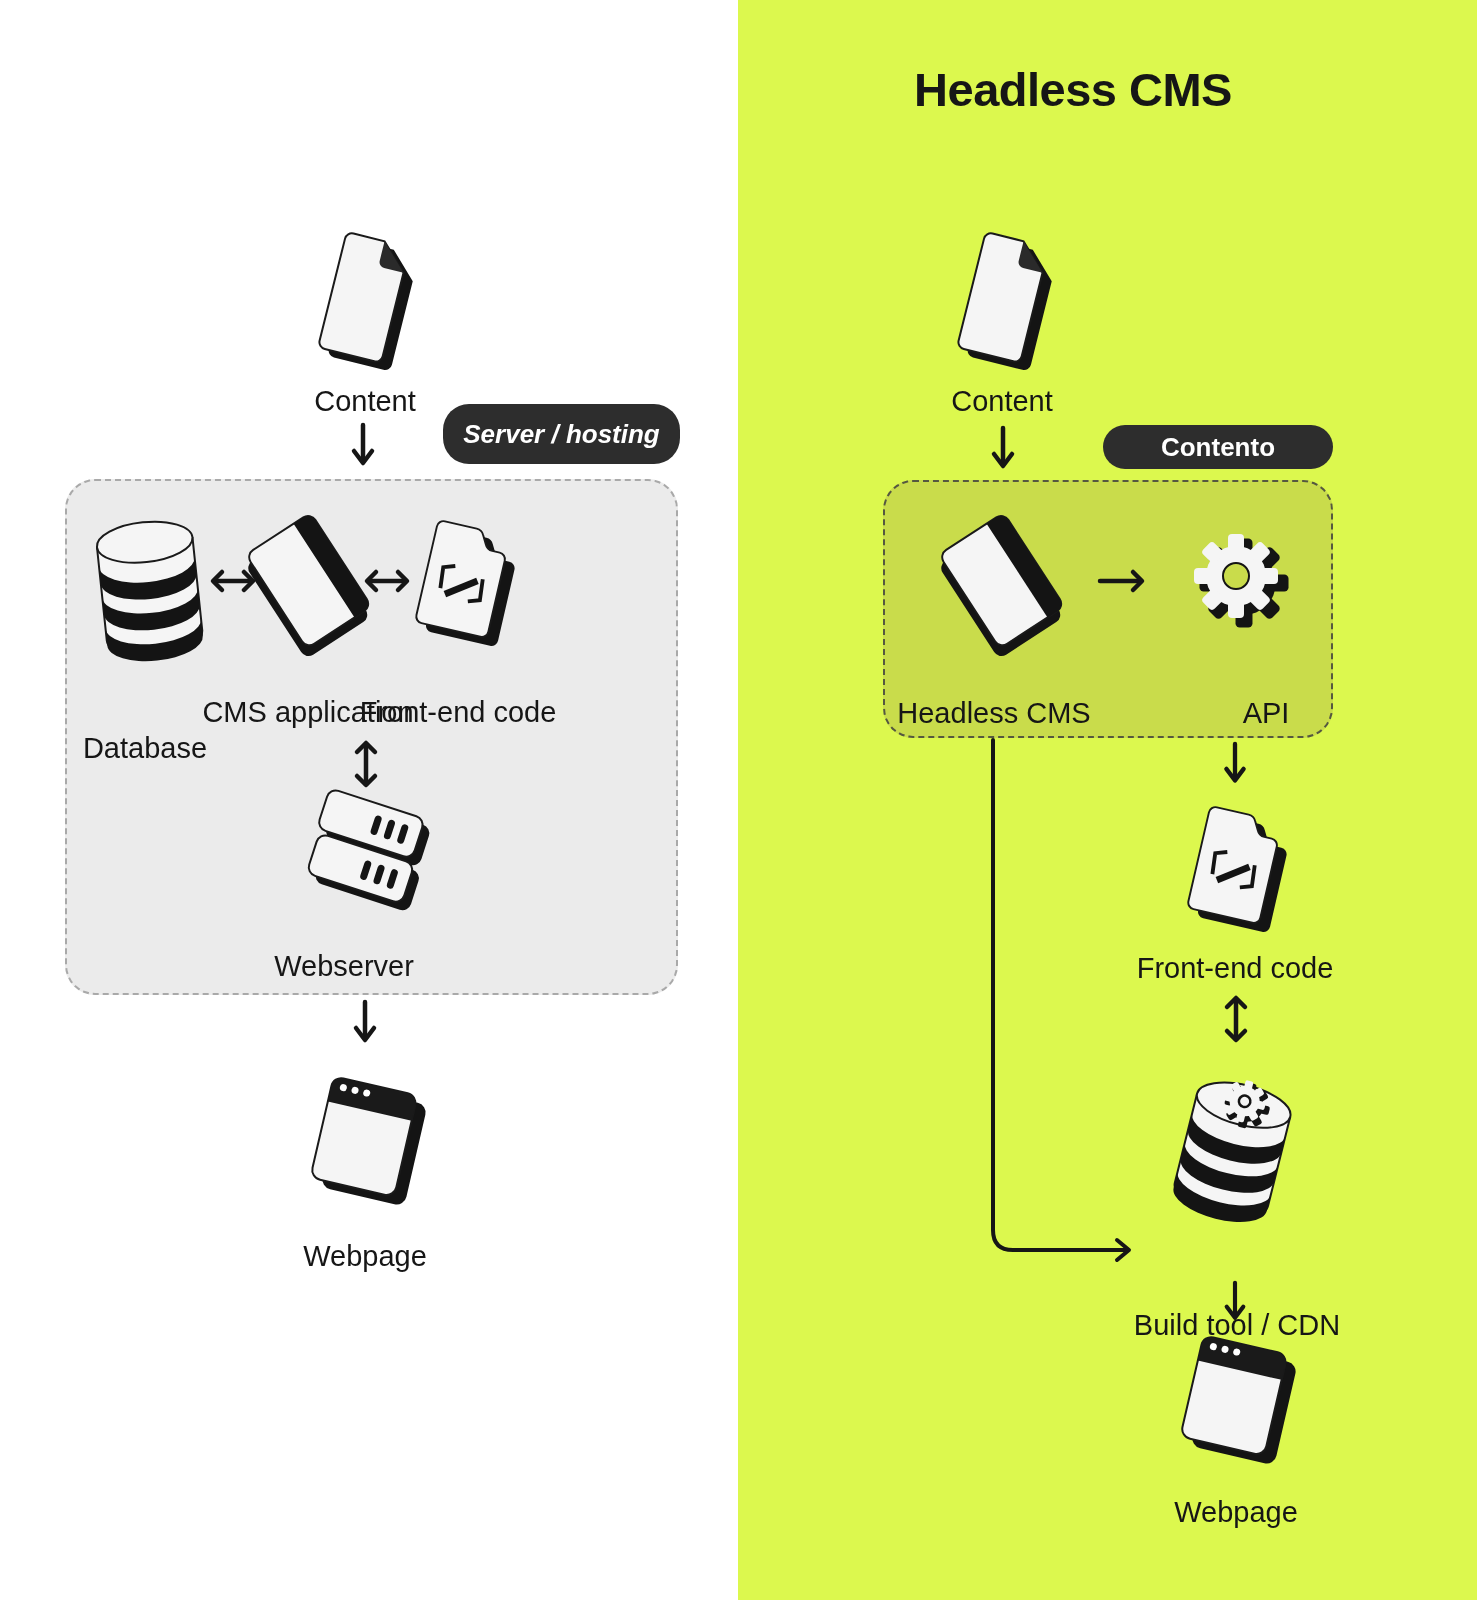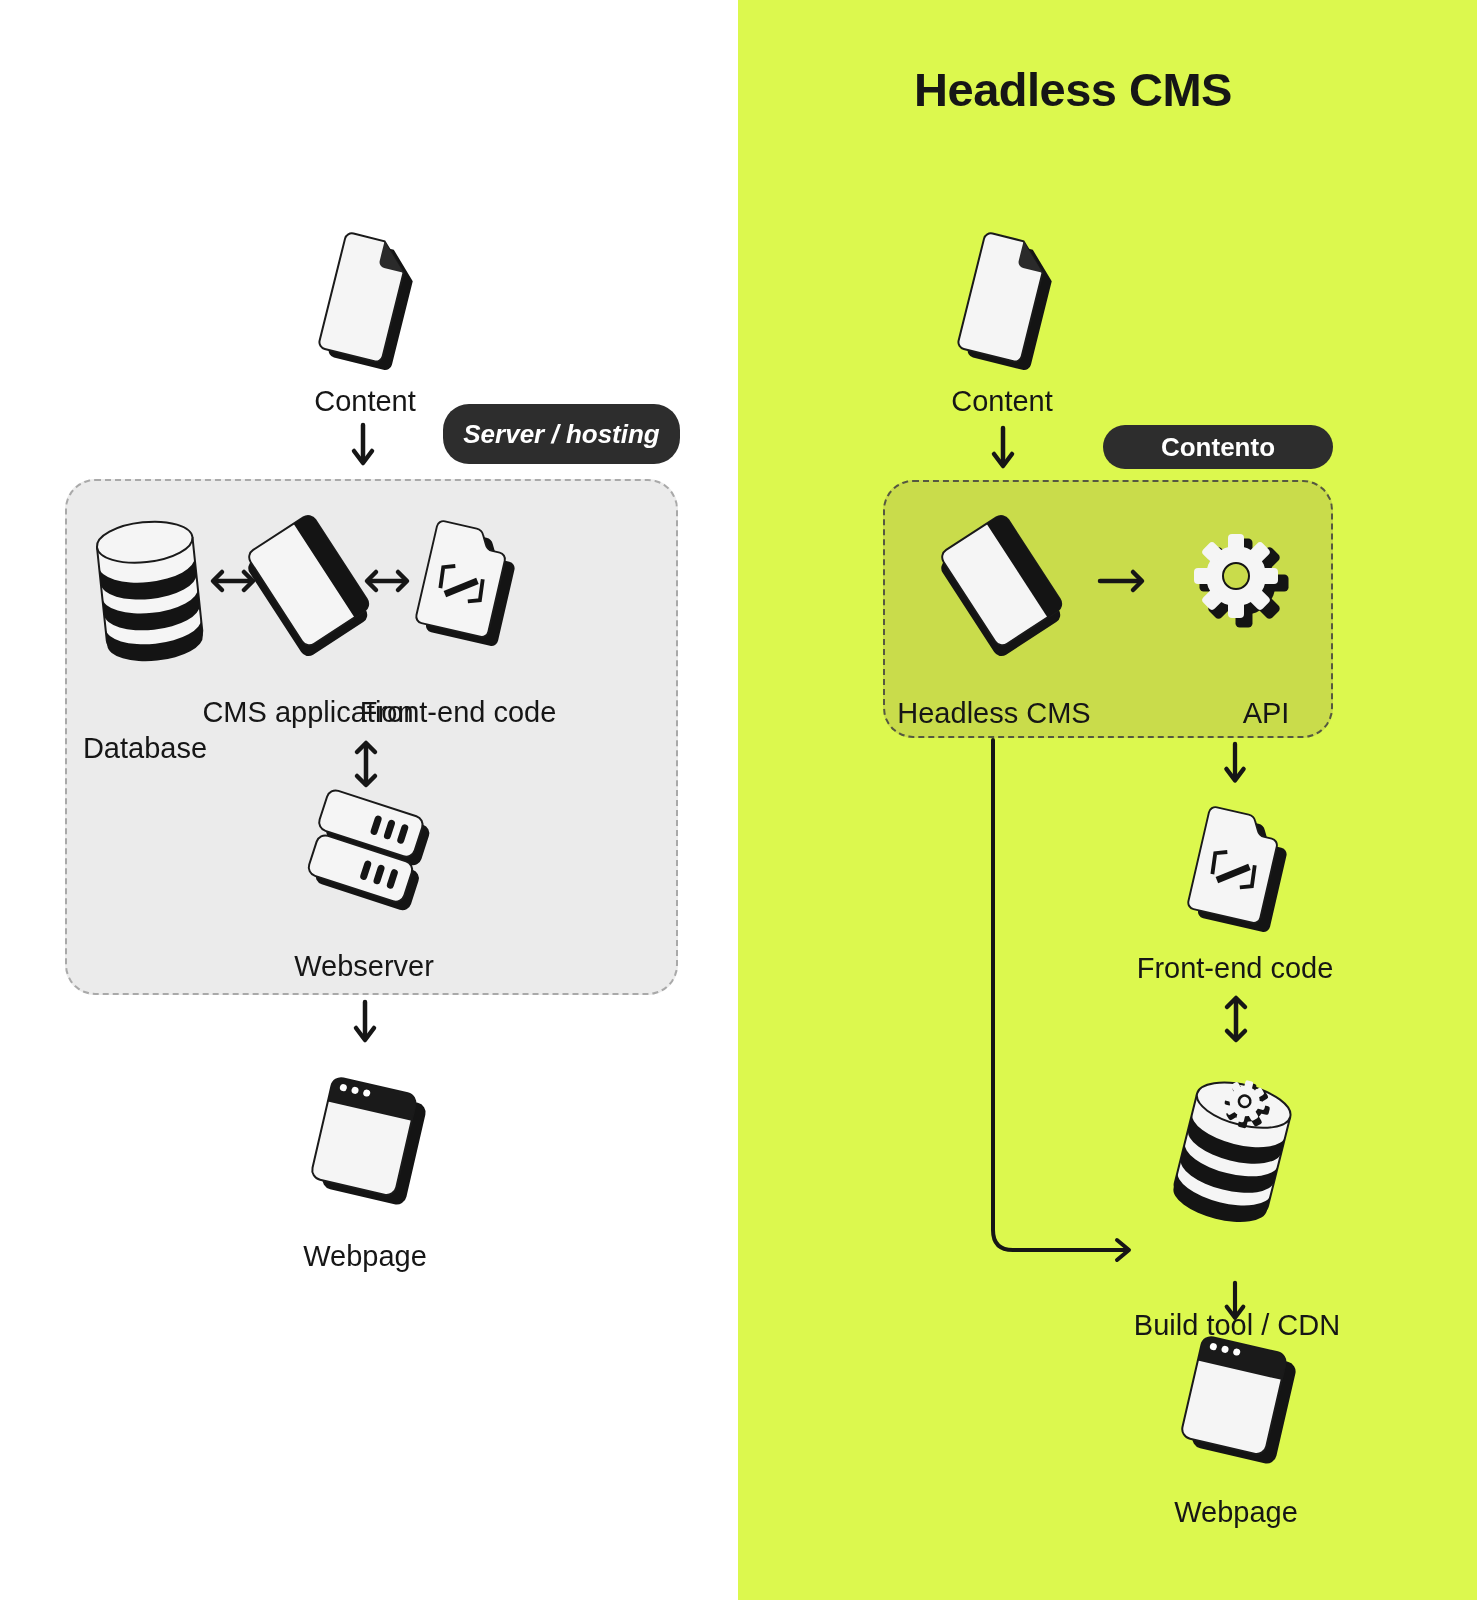--- a/index.html
+++ b/index.html
@@ -120,21 +120,21 @@
       </g>
       <g transform="translate(4,72)">
         <rect x="6" y="0" width="100" height="42" rx="9" transform="translate(9,6)" fill="#141414"></rect>
         <rect x="6" y="0" width="100" height="42" rx="9" fill="#f5f5f5" stroke="#1a1a1a" stroke-width="2"></rect>
         <rect x="58" y="11" width="7" height="20" rx="3.5" fill="#141414"></rect>
         <rect x="72" y="11" width="7" height="20" rx="3.5" fill="#141414"></rect>
         <rect x="86" y="11" width="7" height="20" rx="3.5" fill="#141414"></rect>
       </g>
     </g>
   </svg>
-  <div class="lbl" style="left:364px;top:950px;">Webserver</div>
+  <div class="lbl" style="left:344px;top:950px;">Webserver</div>
 
   <svg class="abs" style="left:353px;top:1000px;" width="24" height="50" viewBox="0 0 24 50">
     <path class="stroke-ink" d="M12,2 V36"></path>
       <path class="stroke-ink" d="M3,28 L12,40 L21,28"></path>
   </svg>
 
   <svg class="abs" style="left:303px;top:1063px;" width="125" height="165" viewBox="0 0 125 165">
     <g transform="rotate(13 62 82)">
       <rect x="16" y="22" width="86" height="104" rx="10" transform="translate(12,7)" fill="#141414"></rect>
       <rect x="16" y="22" width="86" height="104" rx="10" fill="#f5f5f5" stroke="#1a1a1a" stroke-width="2"></rect>

